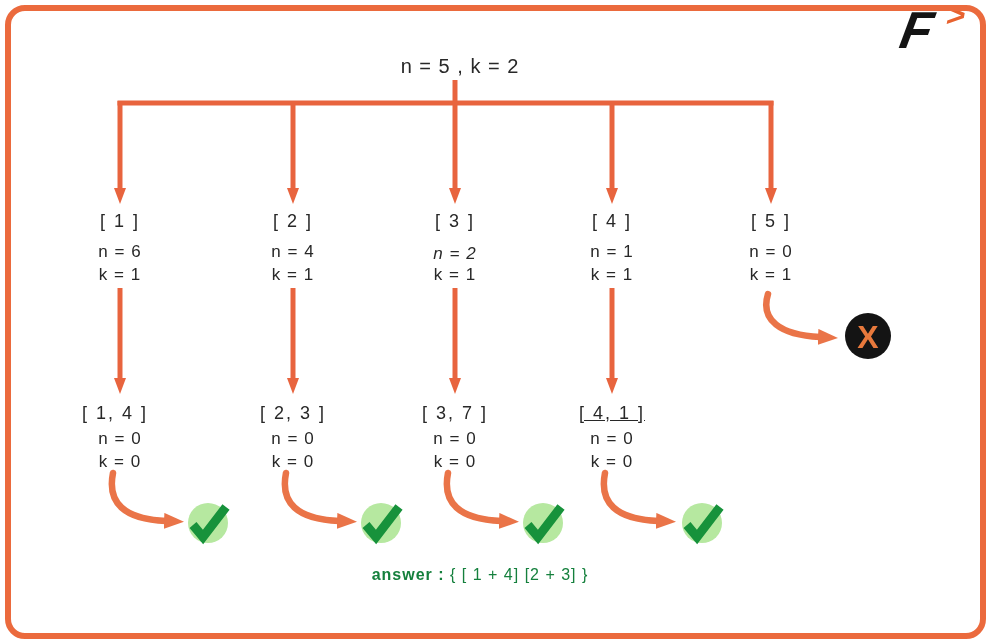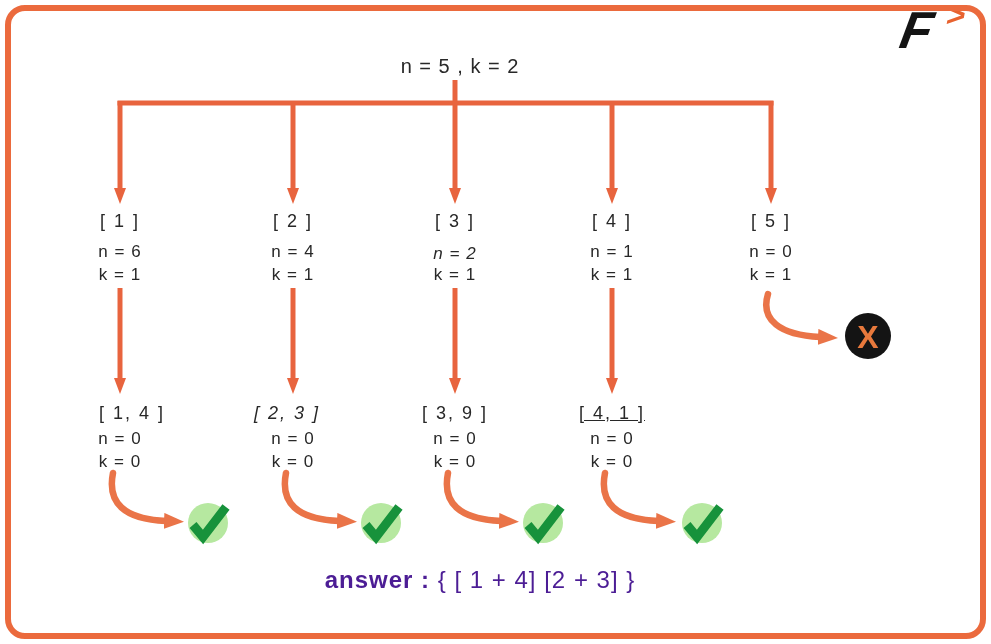--- a/index.html
+++ b/index.html
@@ -14,21 +14,21 @@
   .layer { position:absolute; left:0; top:0; }
   .node {
     position:absolute; transform:translateX(-50%); text-align:center;
     white-space:nowrap; line-height:20px;
   }
   .lbl  { font-size:18px; letter-spacing:2px; font-weight:500; }
   .nk   { font-size:17px; letter-spacing:1px; }
   .title{ font-size:20px; letter-spacing:1px; }
   .answer {
     position:absolute; left:480px; top:566px; transform:translateX(-50%);
-    font-size:24px; white-space:nowrap; letter-spacing:1px; color:#4c1d95;
+    font-size:16px; white-space:nowrap; letter-spacing:1px; color:#15803d;
   }
   .answer .bold { font-weight:bold; }
   .logo { position:absolute; top:2px; right:16px; width:82px; height:62px; }
   .logo-f {
     position:absolute; left:8px; top:0px; font-size:52px; line-height:56px;
     font-weight:800; font-style:italic; color:#141414; transform:skewX(-10deg);
   }
   .logo-arrow {
     position:absolute; left:54px; top:-4px; font-size:32px; line-height:34px;
     font-weight:800; color:#E8622F; transform:skewX(-10deg);
@@ -118,31 +118,31 @@
     <div class="node nk" style="left:612px; top:242px;">n = 1</div>
     <div class="node nk" style="left:612px; top:265px;">k = 1</div>
   </div>
   <div>
     <div class="node lbl" style="left:771px; top:211px;">[ 5 ]</div>
     <div class="node nk" style="left:771px; top:242px;">n = 0</div>
     <div class="node nk" style="left:771px; top:265px;">k = 1</div>
   </div>
 
   <div>
-    <div class="node lbl" style="left:132px; top:403px;">[ 1, 4 ]</div>
+    <div class="node lbl" style="left:115px; top:403px;">[ 1, 4 ]</div>
     <div class="node nk" style="left:120px; top:429px;">n = 0</div>
     <div class="node nk" style="left:120px; top:452px;">k = 0</div>
   </div>
   <div>
-    <div class="node lbl" style="left:287px; top:403px;font-style:italic;">[ 2, 3 ]</div>
+    <div class="node lbl" style="left:293px; top:403px;">[ 2, 3 ]</div>
     <div class="node nk" style="left:293px; top:429px;">n = 0</div>
     <div class="node nk" style="left:293px; top:452px;">k = 0</div>
   </div>
   <div>
-    <div class="node lbl" style="left:455px; top:403px;">[ 3, 9 ]</div>
+    <div class="node lbl" style="left:455px; top:403px;">[ 3, 7 ]</div>
     <div class="node nk" style="left:455px; top:429px;">n = 0</div>
     <div class="node nk" style="left:455px; top:452px;">k = 0</div>
   </div>
   <div>
     <div class="node lbl" style="left:612px; top:403px;text-decoration:underline;">[ 4, 1 ]</div>
     <div class="node nk" style="left:612px; top:429px;">n = 0</div>
     <div class="node nk" style="left:612px; top:452px;">k = 0</div>
   </div>
 
   <div class="answer">

